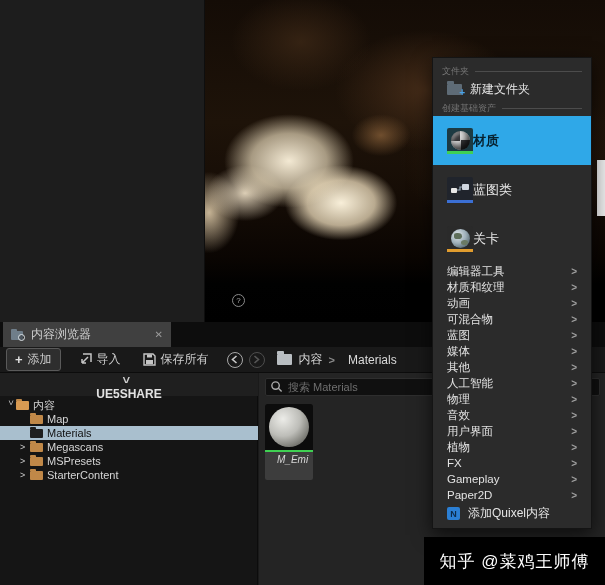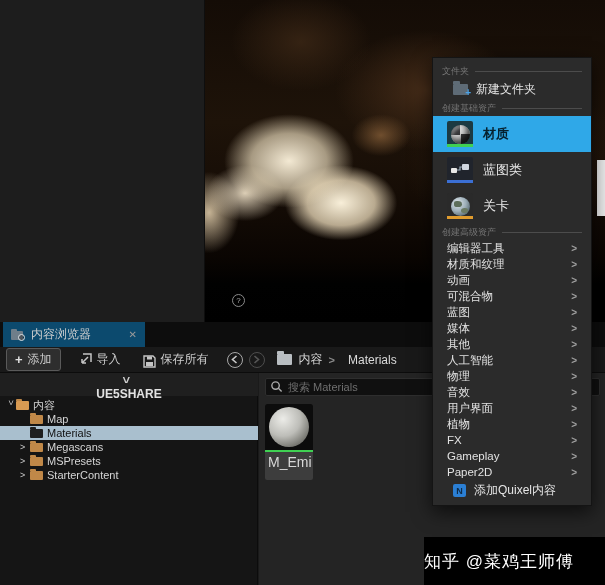--- a/index.html
+++ b/index.html
@@ -23,38 +23,38 @@
     linear-gradient(to bottom, #140c06 0%, #1e1309 38%, #160d06 60%, #0a0502 80%, #010101 88%, #000 100%);
   }
   #help-badge { left:232px; top:294px; width:13px; height:13px; border:1px solid #8a8a8a;
     border-radius:50%; color:#aaa; font-size:8px; line-height:11px; text-align:center; }
   #edge-clip { left:597px; top:160px; width:8px; height:56px; background:#ececec; }
 
   
   #tabbar { left:0; top:322px; width:605px; height:25px; background:#0d0d0d; }
   .tab { position:absolute; top:0; height:25px; display:flex; align-items:center; gap:6px;
     padding:0 8px; font-size:12px; color:#cfcfcf; }
-  #tab-cb { left:3px; width:142px; background:#0c4a6e; }
+  #tab-cb { left:3px; width:168px; background:#404040; }
   #tab-seq { left:155px; color:#9a9a9a; }
   .tab-close { margin-left:auto; color:#9a9a9a; font-size:10px; }
   .icon-folder-search { width:14px; height:12px; position:relative; }
   .icon-folder-search .f { position:absolute; left:0; top:2px; width:12px; height:9px; background:#6f7e8a; border-radius:1px; }
   .icon-folder-search .f:before { content:""; position:absolute; left:0; top:-2px; width:6px; height:3px; background:#6f7e8a; border-radius:1px 1px 0 0; }
   .icon-folder-search .m { position:absolute; right:0; bottom:0; width:7px; height:7px; border:1.5px solid #dfe6ea; border-radius:50%; background:rgba(20,20,20,.4); }
   .icon-clapper { width:13px; height:11px; background:linear-gradient(#1f4a44 30%, #17332f 30%); border-radius:2px;
     box-shadow:inset 0 0 0 1px #2e6b60; }
 
   
   #toolbar { left:0; top:347px; width:605px; height:26px; background:#191919;
     border-bottom:1px solid #0c0c0c; display:flex; align-items:center; font-size:12px; color:#cfcfcf; }
   .tb-btn { display:flex; align-items:center; gap:5px; padding:2px 8px; border-radius:3px; }
   #btn-add { margin-left:6px; border:1px solid #5a5a5a; background:#2e2e2e; }
   #btn-add .plus { font-size:13px; font-weight:bold; color:#e0e0e0; }
   #btn-import { margin-left:10px; }
-  #btn-save { margin-left:6px;align-items:flex-end; }
+  #btn-save { margin-left:6px; }
   .navcircle { width:16px; height:16px; border-radius:50%; display:flex; align-items:center;
     justify-content:center; margin-left:10px; }
   #nav-back { border:1.5px solid #a8a8a8; color:#c9c9c9; }
   #nav-fwd  { border:1.5px solid #4d4d4d; color:#555; margin-left:6px; }
   .navcircle svg { display:block; }
   .crumb-foldericon { width:15px; height:11px; background:#b9bec2; border-radius:1px; position:relative; margin-left:12px; }
   .crumb-foldericon:before { content:""; position:absolute; left:0; top:-3px; width:7px; height:3px; background:#b9bec2; border-radius:1px 1px 0 0; }
   .crumb { margin-left:7px; color:#dadada; }
   .crumb-sep { margin:0 6px; color:#8a8a8a; font-weight:bold; font-size:11px; }
 
@@ -82,36 +82,36 @@
   #searchwrap input { width:100%; height:18px; background:#101010; border:1px solid #2e2e2e;
     border-radius:2px; color:#cfcfcf; font-size:11px; padding:0 4px 0 22px; outline:none; }
   #searchwrap input::placeholder { color:#6f6f6f; }
   #searchwrap svg { position:absolute; left:5px; top:3px; }
   .asset-card { left:265px; top:404px; width:48px; height:76px; background:#3d3d3d; border-radius:2px; }
   .asset-thumb { width:48px; height:46px; background:#0c0c0c; border-radius:2px 2px 0 0;
     display:flex; align-items:center; justify-content:center; }
   .sphere { width:40px; height:40px; border-radius:50%;
     background:radial-gradient(circle at 35% 30%, #ecece8, #bdbdb8 45%, #80807a 72%, #4c4c48 95%); }
   .asset-green { width:48px; height:2px; background:#3fd052; }
-  .asset-name { font-size:14px; color:#d8d8d8; padding:2px 3px; }
+  .asset-name { font-size:10px; color:#d8d8d8; padding:2px 12px;font-style:italic; }
 
   
   #wm { left:424px; top:537px; width:181px; height:48px; background:#000;
-    display:flex; align-items:center; }
+    display:flex; align-items:center; justify-content:center; }
   #wm span { color:#fff; font-size:17px; letter-spacing:1px; }
 
   
   #menu { left:432px; top:57px; width:160px; background:#2b2b2b; border:1px solid #141414;
     box-shadow:0 6px 18px rgba(0,0,0,.65); padding:5px 0 4px 0; z-index:10; }
   .m-header { display:flex; align-items:center; height:16px; padding:0 9px; }
   .m-header span { font-size:9px; color:#757575; white-space:nowrap; }
   .m-header i { flex:1; height:1px; background:#4c4c4c; margin-left:6px; }
-  .m-item { display:flex; align-items:center; gap:8px; height:21px; padding:0 20px;
+  .m-item { display:flex; align-items:center; gap:8px; height:21px; padding:0 14px;
     font-size:12px; color:#e6e6e6; }
-  .m-big { display:flex; align-items:center; gap:10px; height:36px; padding:0 14px;
+  .m-big { display:flex; align-items:center; height:49px; padding:0 14px;
     font-size:13px; color:#e6e6e6; }
   .m-big.hl { background:#2fa8e8; color:#06212f; font-weight:bold; }
   .m-row { display:flex; align-items:center; height:16px; padding:0 14px; font-size:11.5px; color:#e2e2e2; }
   .m-row .chev { margin-left:auto; color:#9f9f9f; font-weight:bold; font-size:10px; }
   .tile { width:26px; height:26px; border-radius:2px; position:relative; flex:none;
     display:flex; align-items:center; justify-content:center; }
   .tile .bar { position:absolute; left:0; bottom:0; width:100%; height:3px; }
   .tile-mat { background:#1c3a42; }
   .ball-checker { width:19px; height:19px; border-radius:50%; overflow:hidden;
     background:repeating-conic-gradient(#d9d9d9 0deg 90deg, #39393b 90deg 180deg);
@@ -288,24 +288,20 @@
       <span>蓝图类</span>
     </div>
     <div class="m-big">
       <span class="tile tile-lvl">
         <span class="globe"></span>
           <span class="bar" style="background:#e09c2e"></span>
       </span>
       <span>关卡</span>
     </div>
 
-    <div class="m-header">
-      <span>创建高级资产</span>
-        <i></i>
-      </div>
 
     <div class="m-row">
       <span>编辑器工具</span>
       <span class="chev">&gt;</span>
       </div>
     <div class="m-row">
       <span>材质和纹理</span>
       <span class="chev">&gt;</span>
       </div>
     <div class="m-row">

